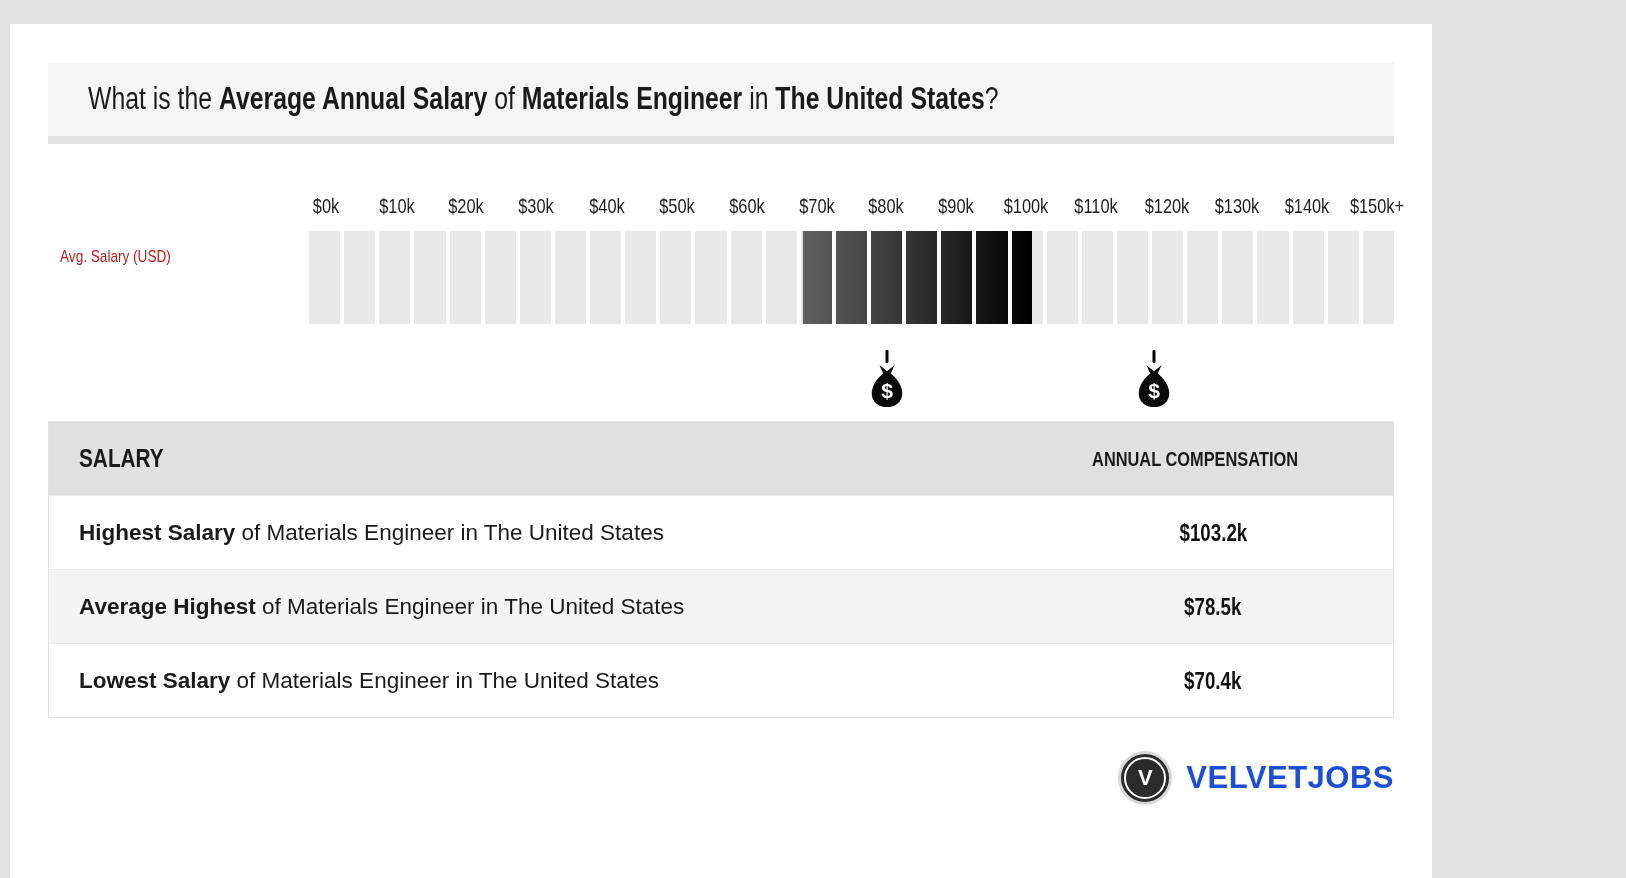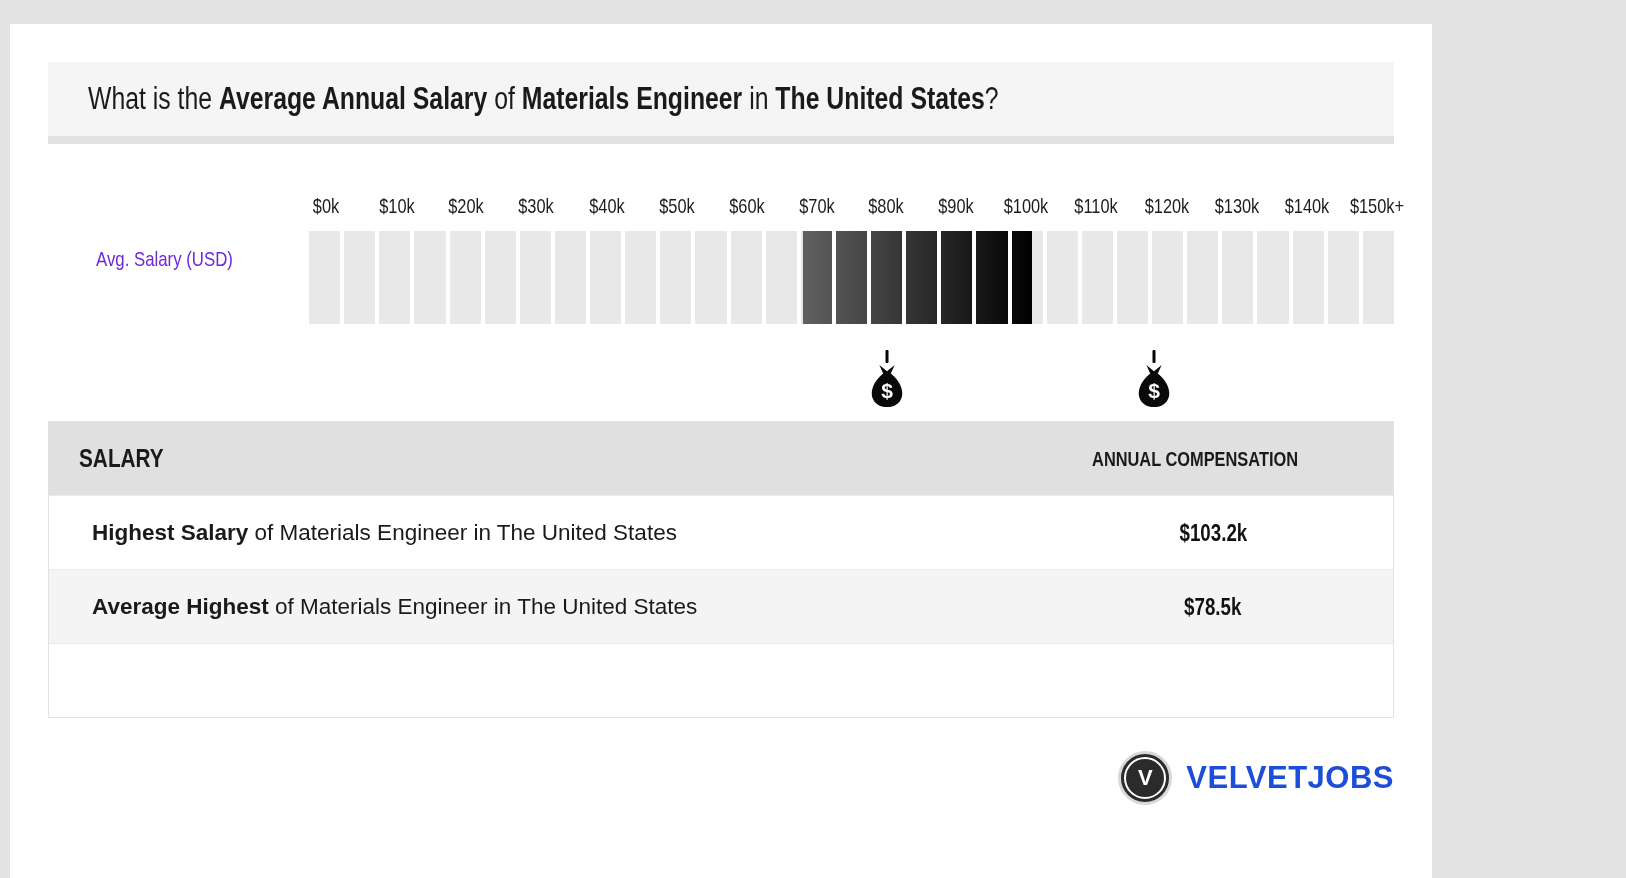--- a/index.html
+++ b/index.html
@@ -14,40 +14,40 @@
   
   .title-bar { margin:38px 38px 0 38px; height:82px; background:#f5f5f5; border-bottom:8px solid #e1e1e1; display:flex; align-items:center; padding-left:40px; }
   .title-line { font-size:31px; color:#1a1a1a; font-weight:400; }
   .title-line b { font-weight:700; }
 
   
   .chart-row { display:flex; margin:30px 38px 0 38px; }
   .stat { width:261px; padding:60px 0 0 12px; }
   .stat-amount { font-size:47px; font-weight:700; color:#1a1a1a; }
   .stat-suffix { font-size:24px; font-weight:400; color:#2d2d2d; margin-left:6px; }
-  .stat-caption { margin-top:13px; font-size:21px; color:#6d28d9;margin-left:36px; }
+  .stat-caption { margin-top:13px; font-size:17px; color:#b91c1c; }
 
   .scale { flex:1; position:relative; }
   .tick-labels { position:relative; height:57px; }
   .tick-label { position:absolute; bottom:13px; font-size:21px; color:#1d1d1d; transform:translateX(-50%) scaleX(0.78); white-space:nowrap; }
   .bar { display:flex; gap:4px; height:93px; }
   .bar .seg { flex:1; background:#e8e8e8; }
   .markers { position:relative; height:85px; }
   .marker-tick { position:absolute; top:26px; width:3px; height:13px; background:#050505; border-radius:1px; transform:translateX(-50%); }
   .money-bag { position:absolute; top:40px; width:40px; height:44px; transform:translateX(-50%); }
 
   
   .salary-table { margin:12px 38px 0 38px; border:1px solid #e2e2e2; }
   .t-header { height:73px; background:#e0e0e0; display:flex; align-items:center; padding:0 30px; }
   .t-header .h-left { flex:1; font-size:26px; font-weight:700; color:#1a1a1a; }
   .t-header .h-right { width:300px; text-align:left; font-size:21px; font-weight:700; color:#1a1a1a; }
   .t-row { height:74px; background:#ffffff; display:flex; align-items:center; padding:0 30px; border-top:1px solid #ebebeb; }
   .t-row.alt { background:#f4f4f4; }
   .r-label { flex:1; font-size:22.5px; color:#1a1a1a; font-weight:400; }
-  .r-label b { font-weight:700;margin-left:13px; }
+  .r-label b { font-weight:700; }
   .r-value { width:300px; text-align:center; font-size:24px; font-weight:700; color:#111; }
 
   
   .brand { margin:33px 38px 0 0; display:flex; justify-content:flex-end; align-items:center; gap:14px; }
   .logo-circle { width:54px; height:54px; border-radius:50%; background:#2b2b2b; border:3px solid #d8d8d8; position:relative; display:flex; align-items:center; justify-content:center; flex:0 0 auto; }
   .logo-circle::before { content:""; position:absolute; inset:3px; border:2px solid #ffffff; border-radius:50%; }
   .logo-v { color:#ffffff; font-size:22px; font-weight:700; position:relative; }
   .brand-name { font-size:31px; font-weight:700; color:#1d4ed8; letter-spacing:0.5px; }
 </style>
 </head>
@@ -141,20 +141,22 @@
     <div id="table-rows">
         <div class="t-row">
           <div class="r-label"><b>Highest Salary</b> of Materials Engineer in The United States</div>
           <div class="r-value"><span class="cond-c">$103.2k</span></div>
         </div>
         <div class="t-row alt">
           <div class="r-label"><b>Average Highest</b> of Materials Engineer in The United States</div>
           <div class="r-value"><span class="cond-c">$78.5k</span></div>
         </div>
         <div class="t-row">
+          <div class="r-label"><b>Lowest Salary</b> of Materials Engineer in The United States</div>
+          <div class="r-value"><span class="cond-c">$70.4k</span></div>
         </div>
       </div>
   </div>
 
   <div class="brand">
     <div class="logo-circle">
       <span class="logo-v">V</span>
     </div>
     <div class="brand-name">VELVETJOBS</div>
   </div>

